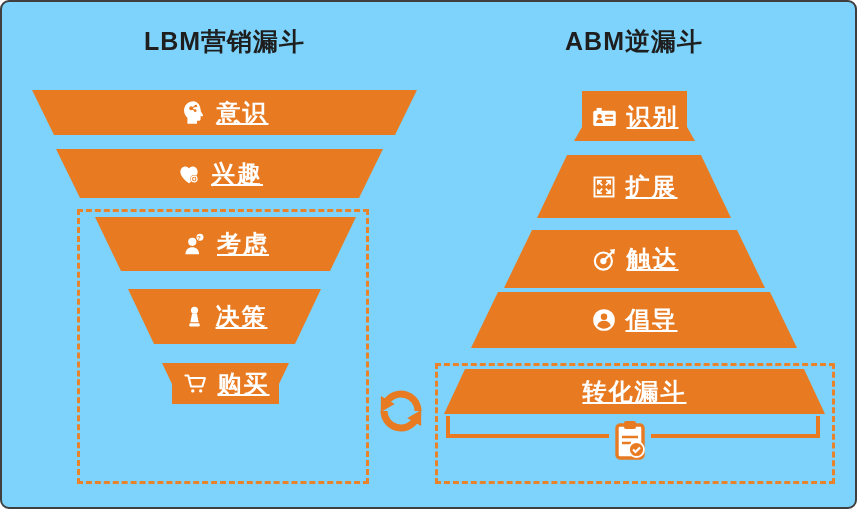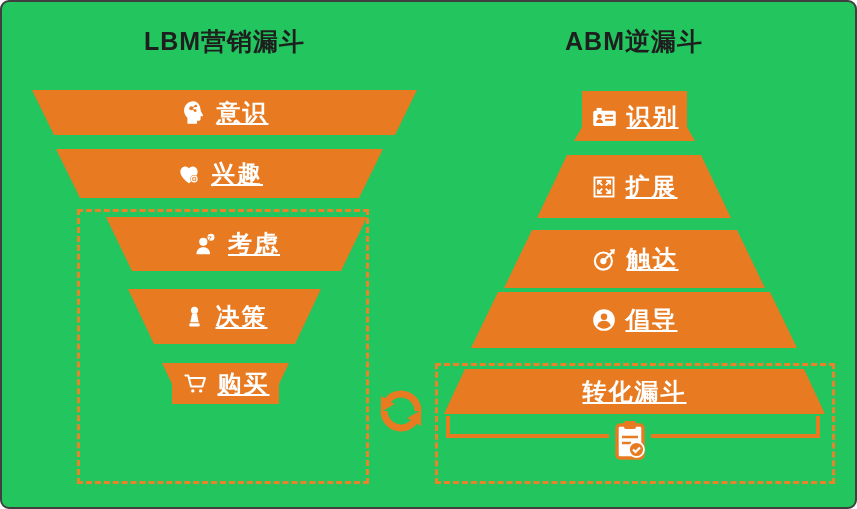--- a/index.html
+++ b/index.html
@@ -1,28 +1,28 @@
 <!DOCTYPE html>
 <html><head>
 <meta charset="utf-8">
 <style>
   html,body{margin:0;padding:0;background:#fff;font-family:"Liberation Sans","DejaVu Sans",sans-serif;}
-  .canvas{position:relative;width:857px;height:509px;background:#22c55e;border:2px solid #3f3f3f;
+  .canvas{position:relative;width:857px;height:509px;background:#7dd3fc;border:2px solid #3f3f3f;
           border-radius:9px;box-sizing:border-box;overflow:hidden;}
   .title{position:absolute;top:24px;height:30px;line-height:30px;text-align:center;
          font-size:25px;font-weight:700;color:#1e1e1e;letter-spacing:1px;}
   .title-left{left:30px;width:385px;}
   .title-right{left:432px;width:400px;}
   .stage{position:absolute;background:#E87B22;display:flex;align-items:center;justify-content:center;
          color:#fff;font-size:24px;font-weight:700;letter-spacing:2px;text-decoration:underline;}
   .stage .ic{display:flex;align-items:center;margin-right:9px;}
   
   .l1{left:30px;top:88px;width:385px;height:45px;clip-path:polygon(0px 0px,385px 0px,363px 45px,22px 45px);}
   .l2{left:54px;top:147px;width:327px;height:49px;clip-path:polygon(0px 0px,327px 0px,303px 49px,24px 49px);}
-  .l3{left:104px;top:215px;width:261px;height:54px;clip-path:polygon(0px 0px,261px 0px,235px 54px,26px 54px);}
+  .l3{left:93px;top:215px;width:261px;height:54px;clip-path:polygon(0px 0px,261px 0px,235px 54px,26px 54px);}
   .l4{left:126px;top:287px;width:193px;height:55px;clip-path:polygon(0px 0px,193px 0px,167px 55px,26px 55px);text-align:center;}
   .l5{left:160px;top:361px;width:127px;height:41px;clip-path:polygon(0px 0px,127px 0px,117px 21px,117px 51px,10px 51px,10px 21px);text-align:center;}
   
   .r1{left:572px;top:89px;width:121px;height:52px;clip-path:polygon(8px 0px,113px 0px,113px 36px,121px 50px,0px 50px,8px 36px);}
   .r2{left:535px;top:153px;width:194px;height:63px;clip-path:polygon(30px 0px,164px 0px,194px 63px,0px 63px);}
   .r3{left:502px;top:228px;width:261px;height:58px;clip-path:polygon(28px 0px,233px 0px,261px 58px,0px 58px);}
   .r4{left:469px;top:290px;width:326px;height:56px;clip-path:polygon(27px 0px,299px 0px,326px 56px,0px 56px);}
   .r5{left:442px;top:367px;width:381px;height:45px;clip-path:polygon(21px 0px,360px 0px,381px 45px,0px 45px);}
   .dash{position:absolute;border:3px dashed #E8832C;box-sizing:border-box;}
   .dash-left{left:75px;top:207px;width:292px;height:275px;}

